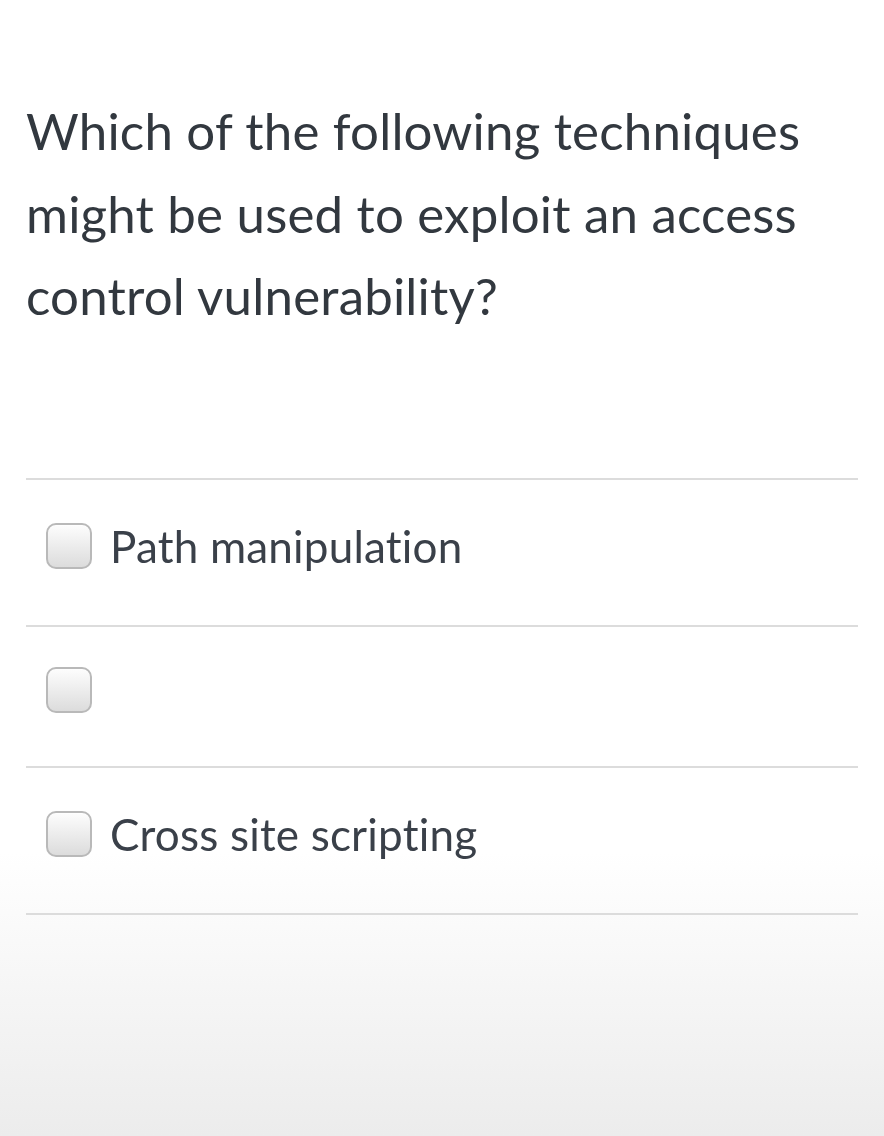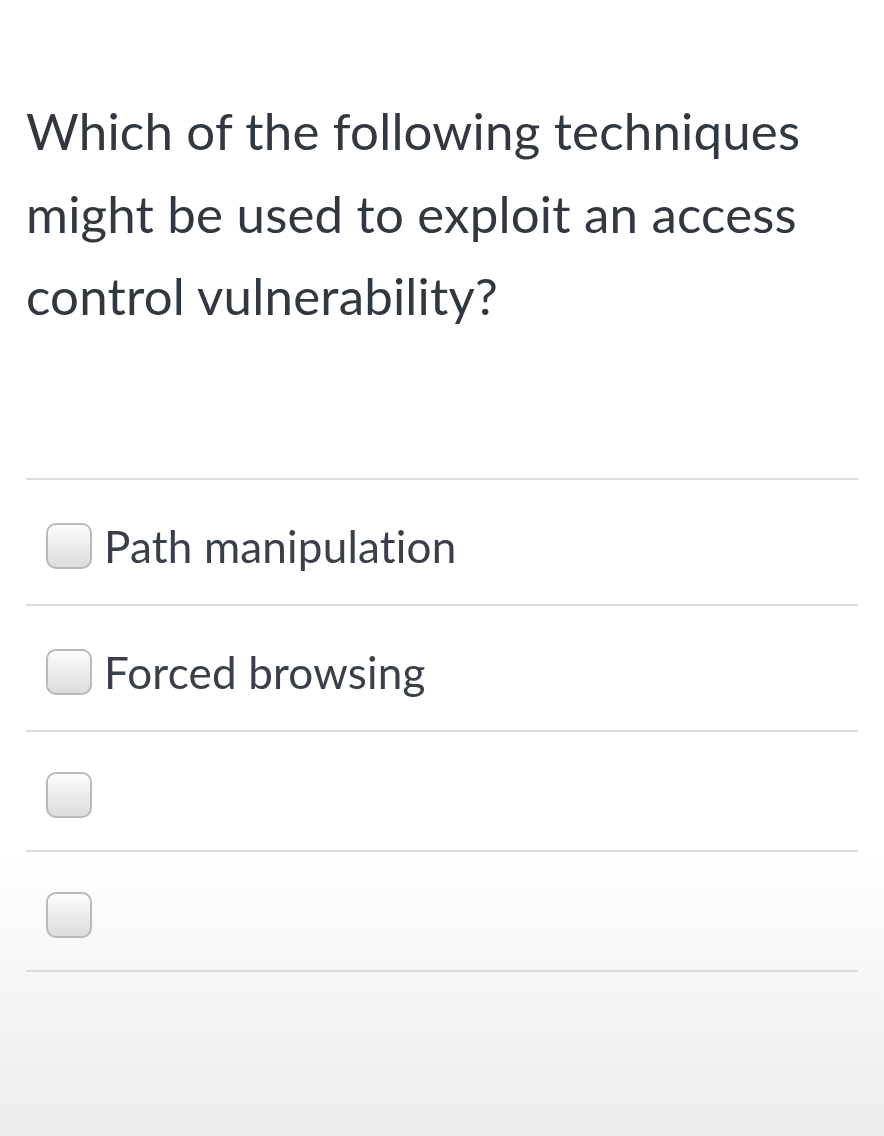--- a/index.html
+++ b/index.html
@@ -17,22 +17,22 @@
     color: #32383f;
     margin-bottom: 140px;
     letter-spacing: 0.2px;
   }
   .options {
     border-top: 2px solid #dcdcdc;
   }
   .option {
     display: flex;
     align-items: center;
-    gap: 12px;
-    padding: 40px 5px 32px 20px;
+    gap: 18px;
+    padding: 40px 5px 53px 20px;
     border-bottom: 2px solid #dcdcdc;
     cursor: pointer;
   }
   .checkbox {
     width: 46px;
     height: 46px;
     border-radius: 10px;
     background: linear-gradient(to bottom, #fdfdfd, #dcdcdc);
     border: 2px solid #b9b9b9;
     flex-shrink: 0;
@@ -50,26 +50,23 @@
 
 <div class="question">Which of the following techniques might be used to exploit an access control vulnerability?</div>
 
 <div class="options">
 
   <div class="option">
     <div class="checkbox"></div>
     <div class="option-label">Path manipulation</div>
   </div>
 
-  <div class="option">
-    <div class="checkbox"></div>
-    <div class="option-label">Forced browsing</div>
-  </div>
 
   <div class="option">
     <div class="checkbox"></div>
   </div>
 
   <div class="option">
     <div class="checkbox"></div>
+    <div class="option-label">Cross site scripting</div>
   </div>
 
 </div>
 
 </body></html>

